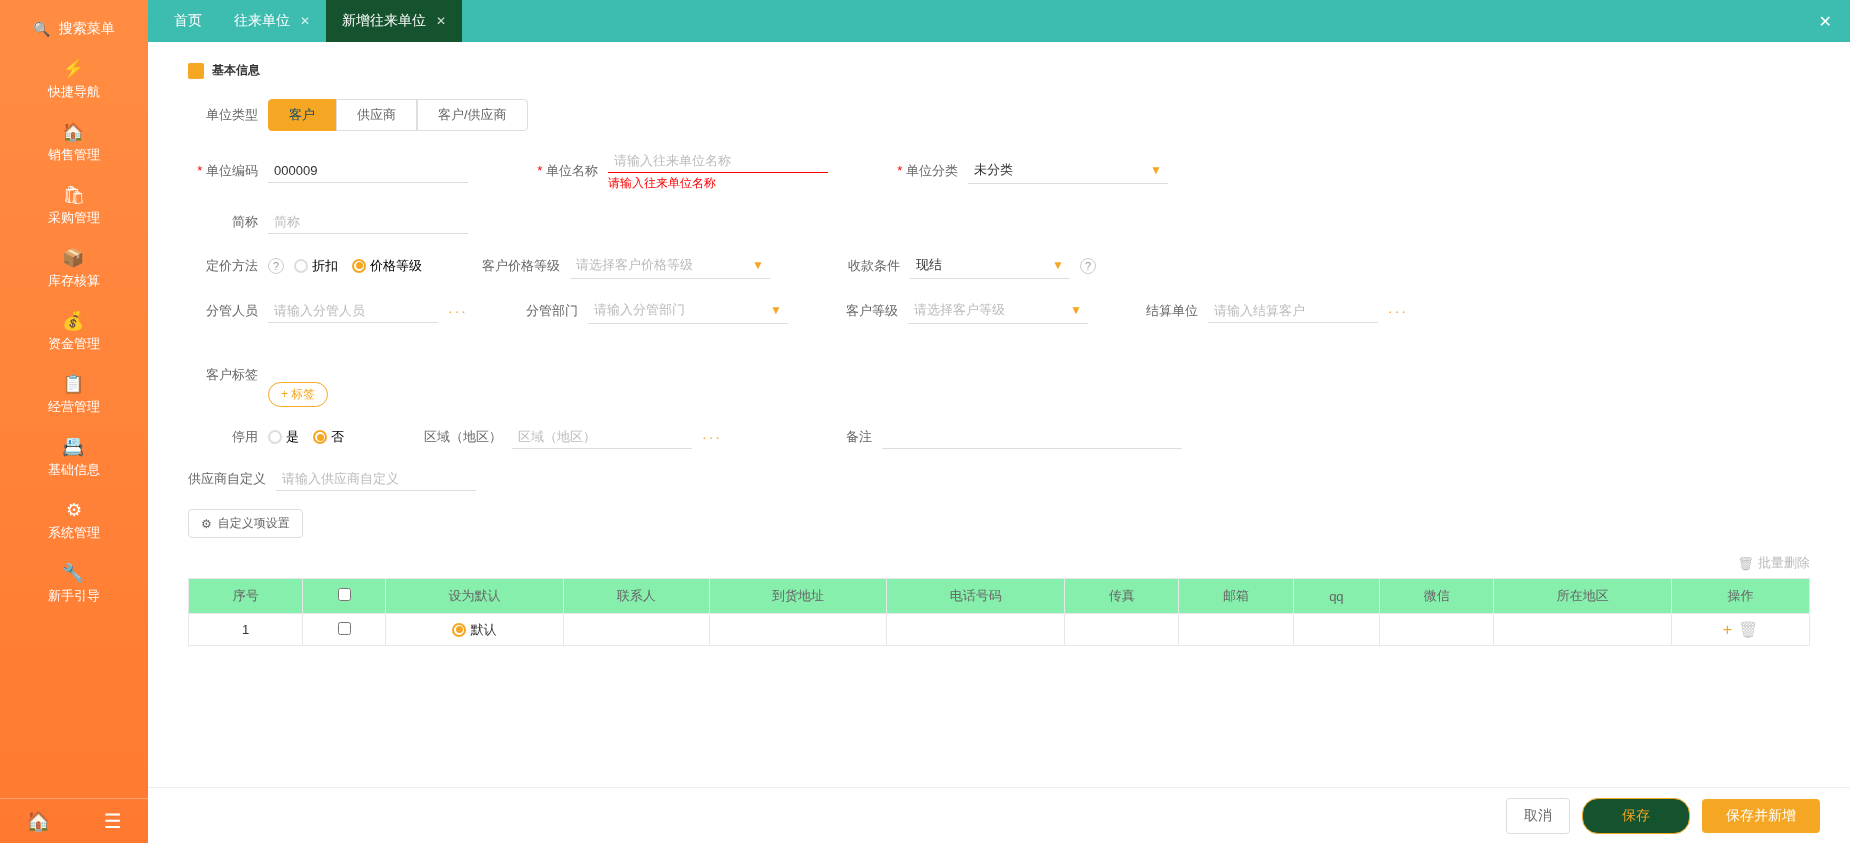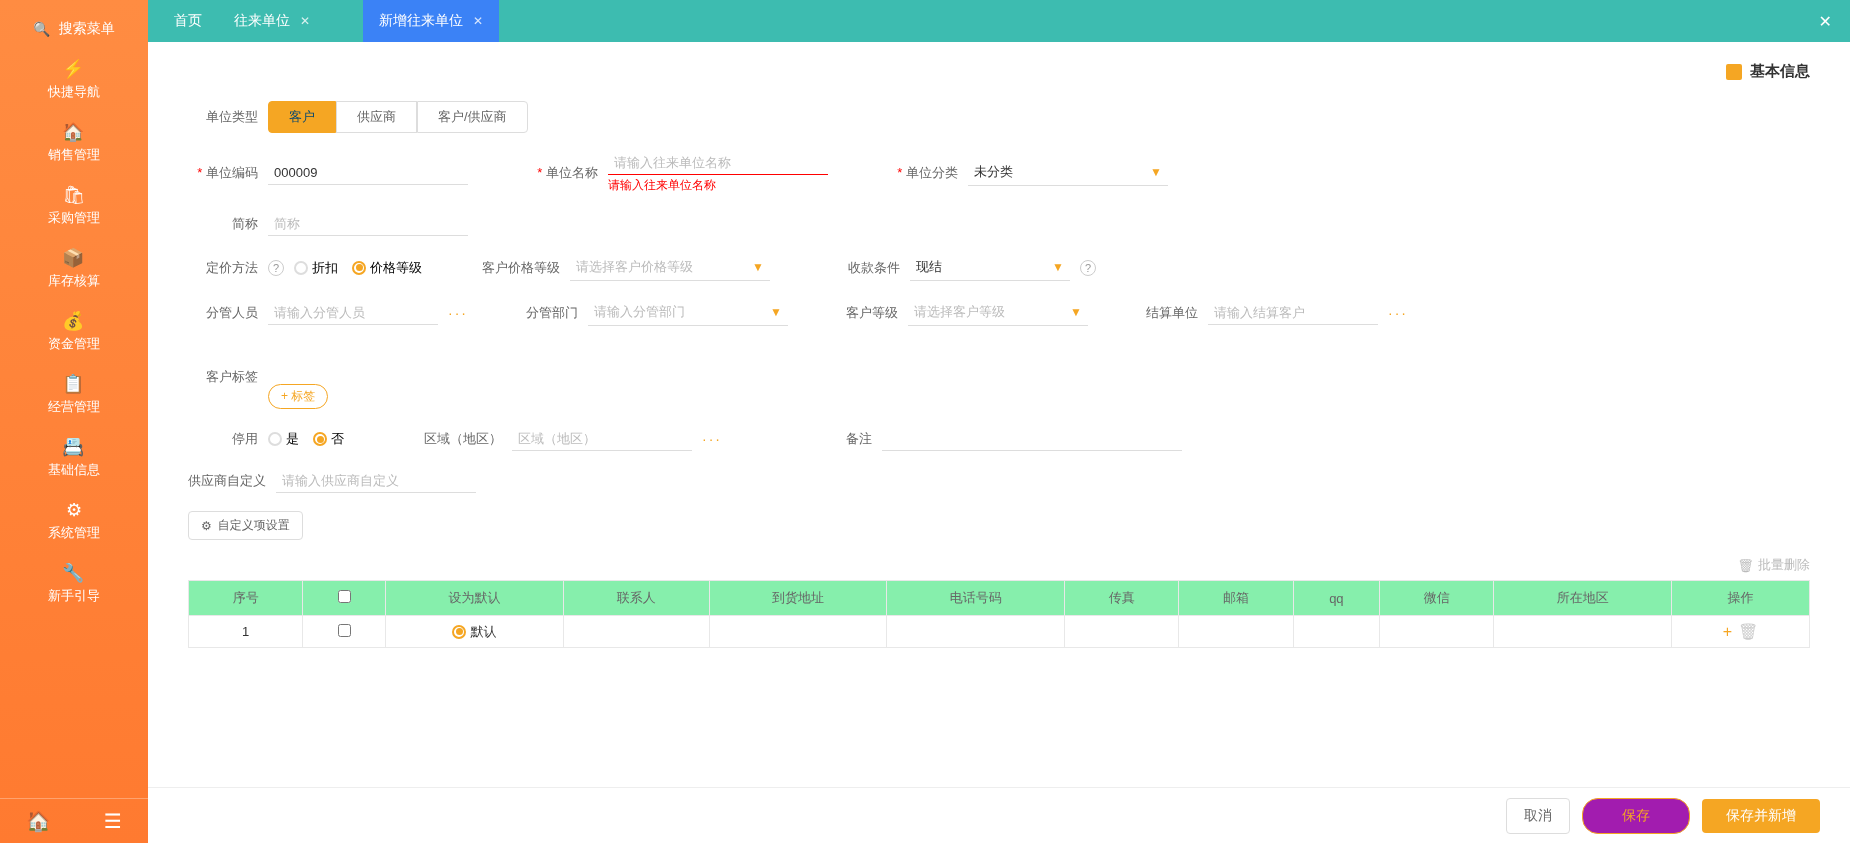--- a/index.html
+++ b/index.html
@@ -65,22 +65,21 @@
       align-items: center;
       padding: 0 16px;
       height: 42px;
       color: white;
       cursor: pointer;
       font-size: 14px;
       gap: 6px;
       position: relative;
     }
     .tab.active {
-      background: #3b82f6;
-      margin-left: 37px;
+      background: #14532d;
     }
     .tab-close {
       font-size: 12px;
       color: rgba(255,255,255,0.8);
       cursor: pointer;
       margin-left: 4px;
     }
     .tab-bar-close {
       margin-left: auto;
       color: white;
@@ -96,24 +95,23 @@
       overflow-y: auto;
       padding: 20px 30px;
     }
 
     
     .section-header {
       display: flex;
       align-items: center;
       gap: 8px;
       margin-bottom: 20px;
-      font-size: 15px;
+      font-size: 12px;
       font-weight: bold;
       color: #333;
-      justify-content: flex-end;
     }
     .section-header-icon {
       width: 16px;
       height: 16px;
       background: #f5a623;
       display: inline-block;
       border-radius: 2px;
     }
 
     
@@ -357,21 +355,21 @@
       border-radius: 4px;
       background: white;
       color: #666;
       font-size: 14px;
       cursor: pointer;
     }
     .btn-save {
       padding: 8px 39px;
       border: 1px solid #f5a623;
       border-radius: 16px;
-      background: #a21caf;
+      background: #14532d;
       color: #f5a623;
       font-size: 14px;
       cursor: pointer;
     }
     .btn-save-new {
       padding: 8px 24px;
       border: none;
       border-radius: 4px;
       background: #f5a623;
       color: white;

